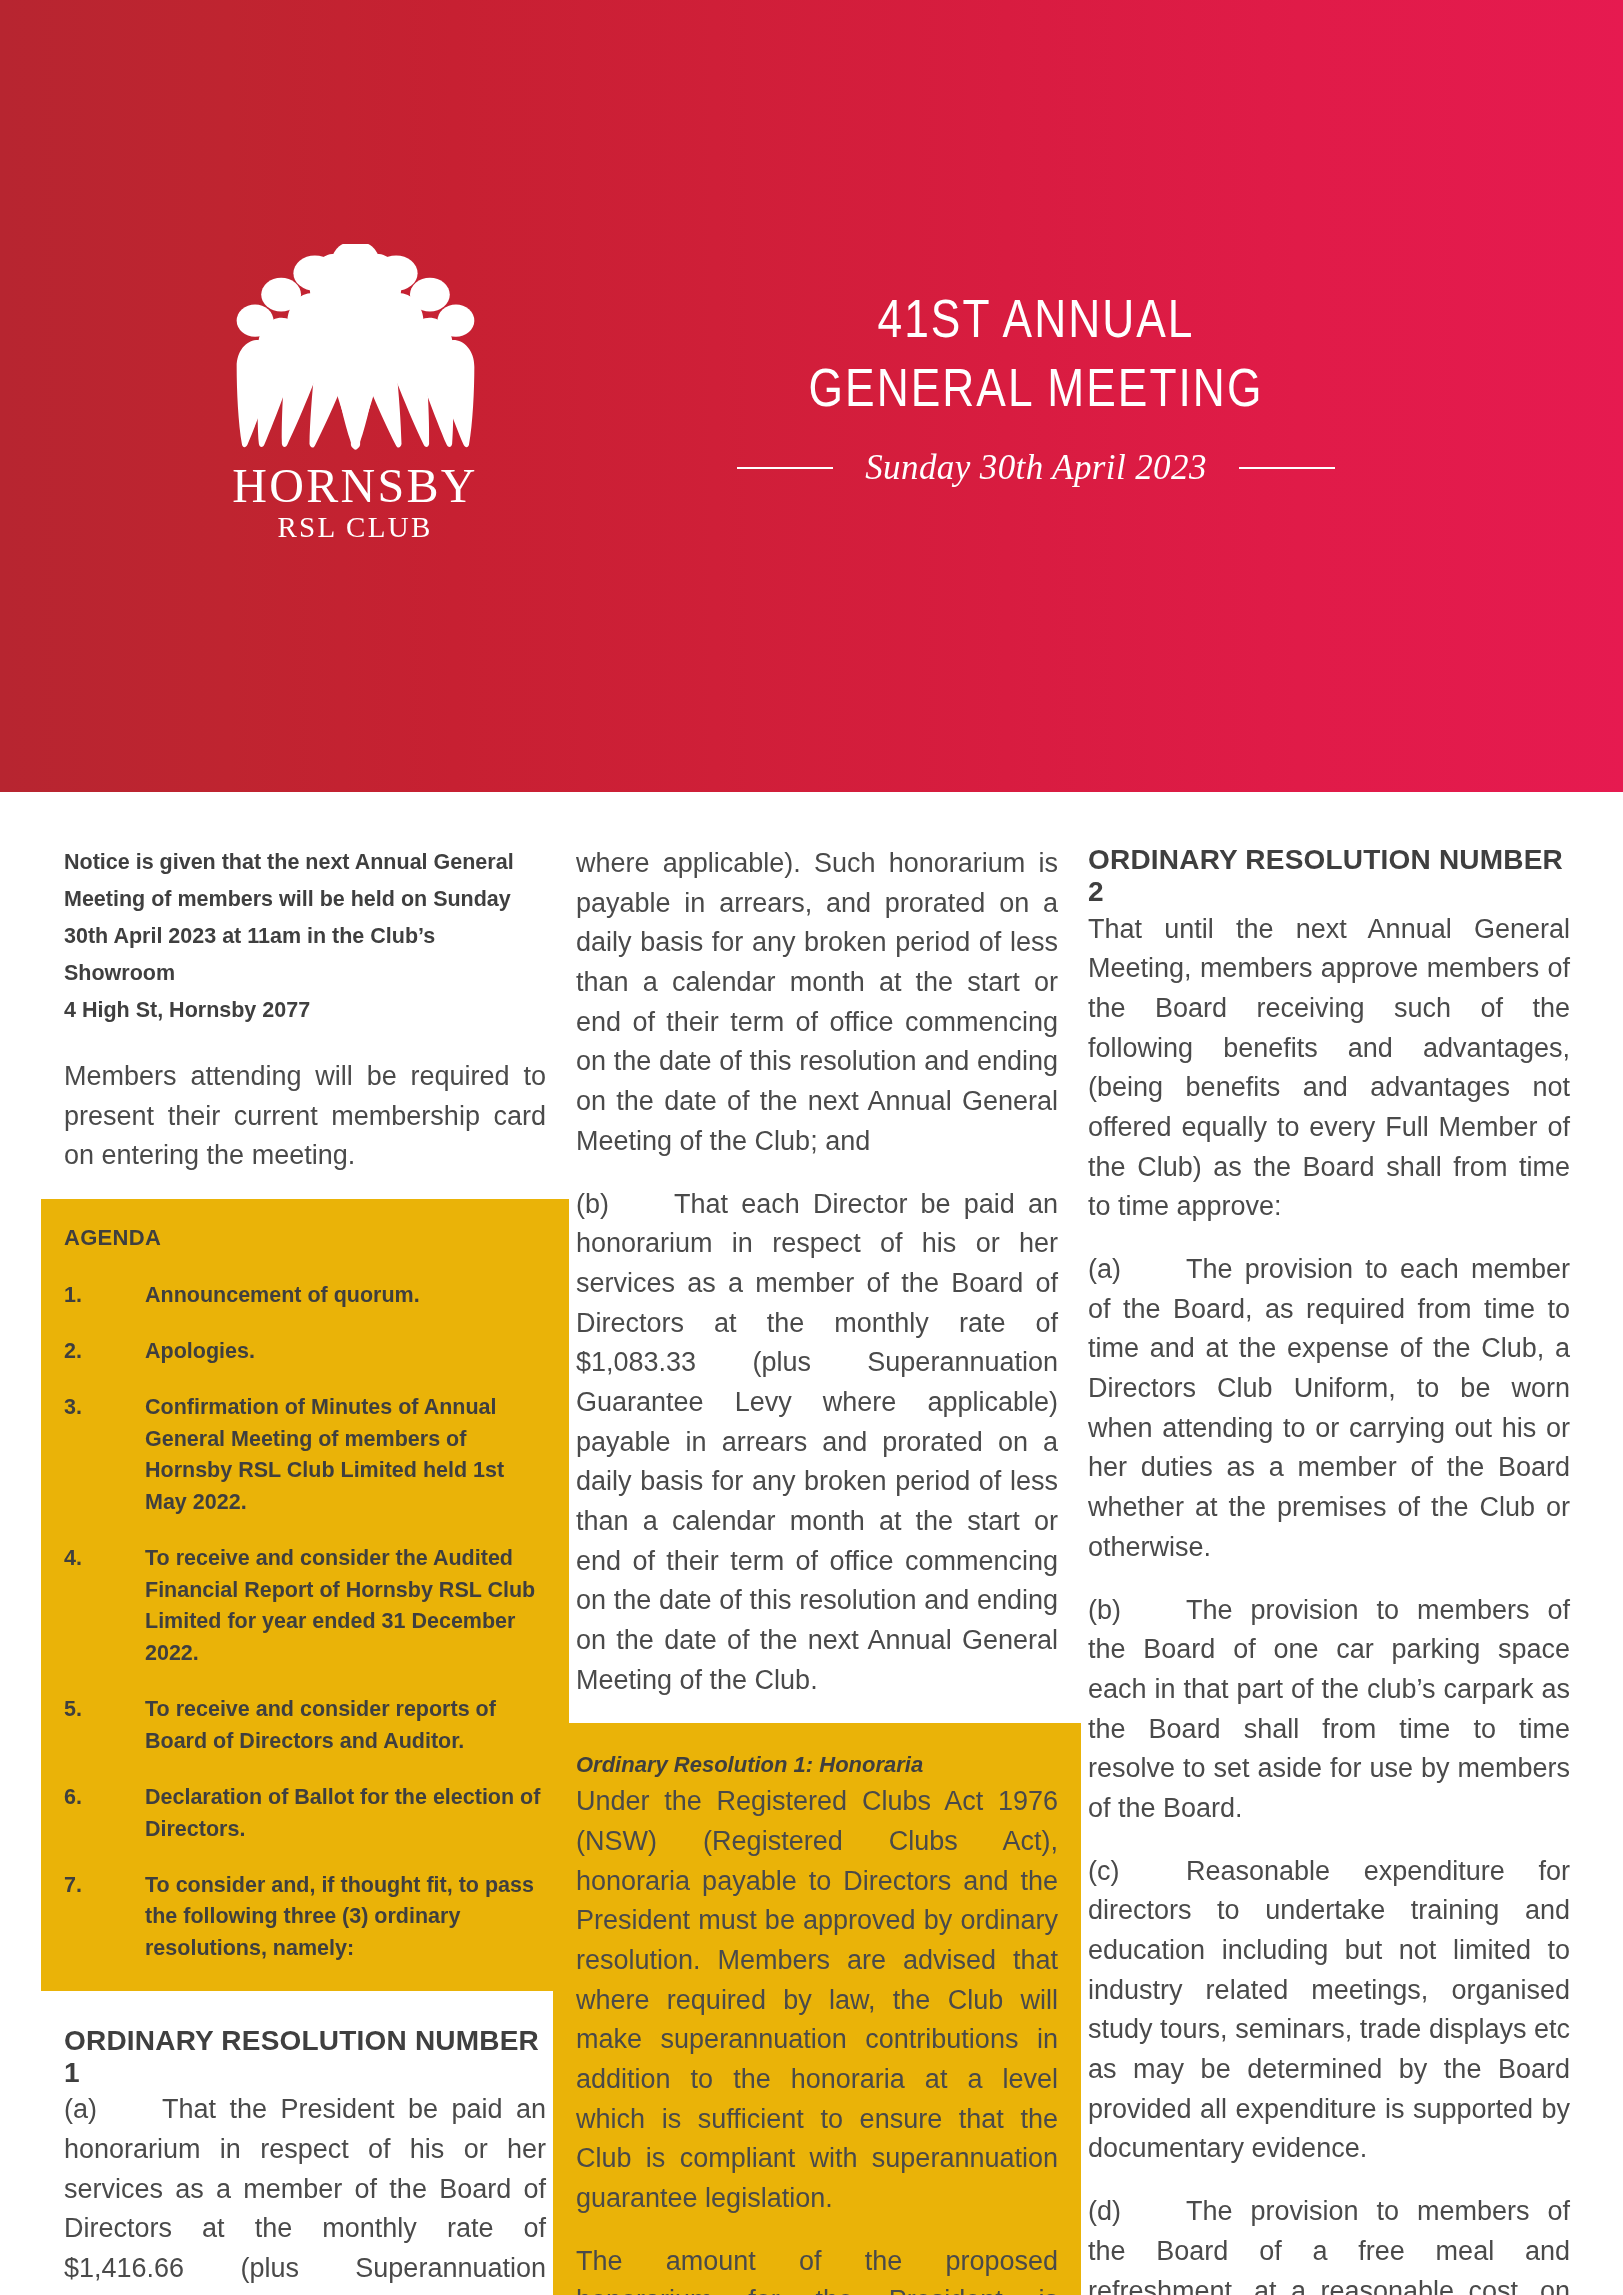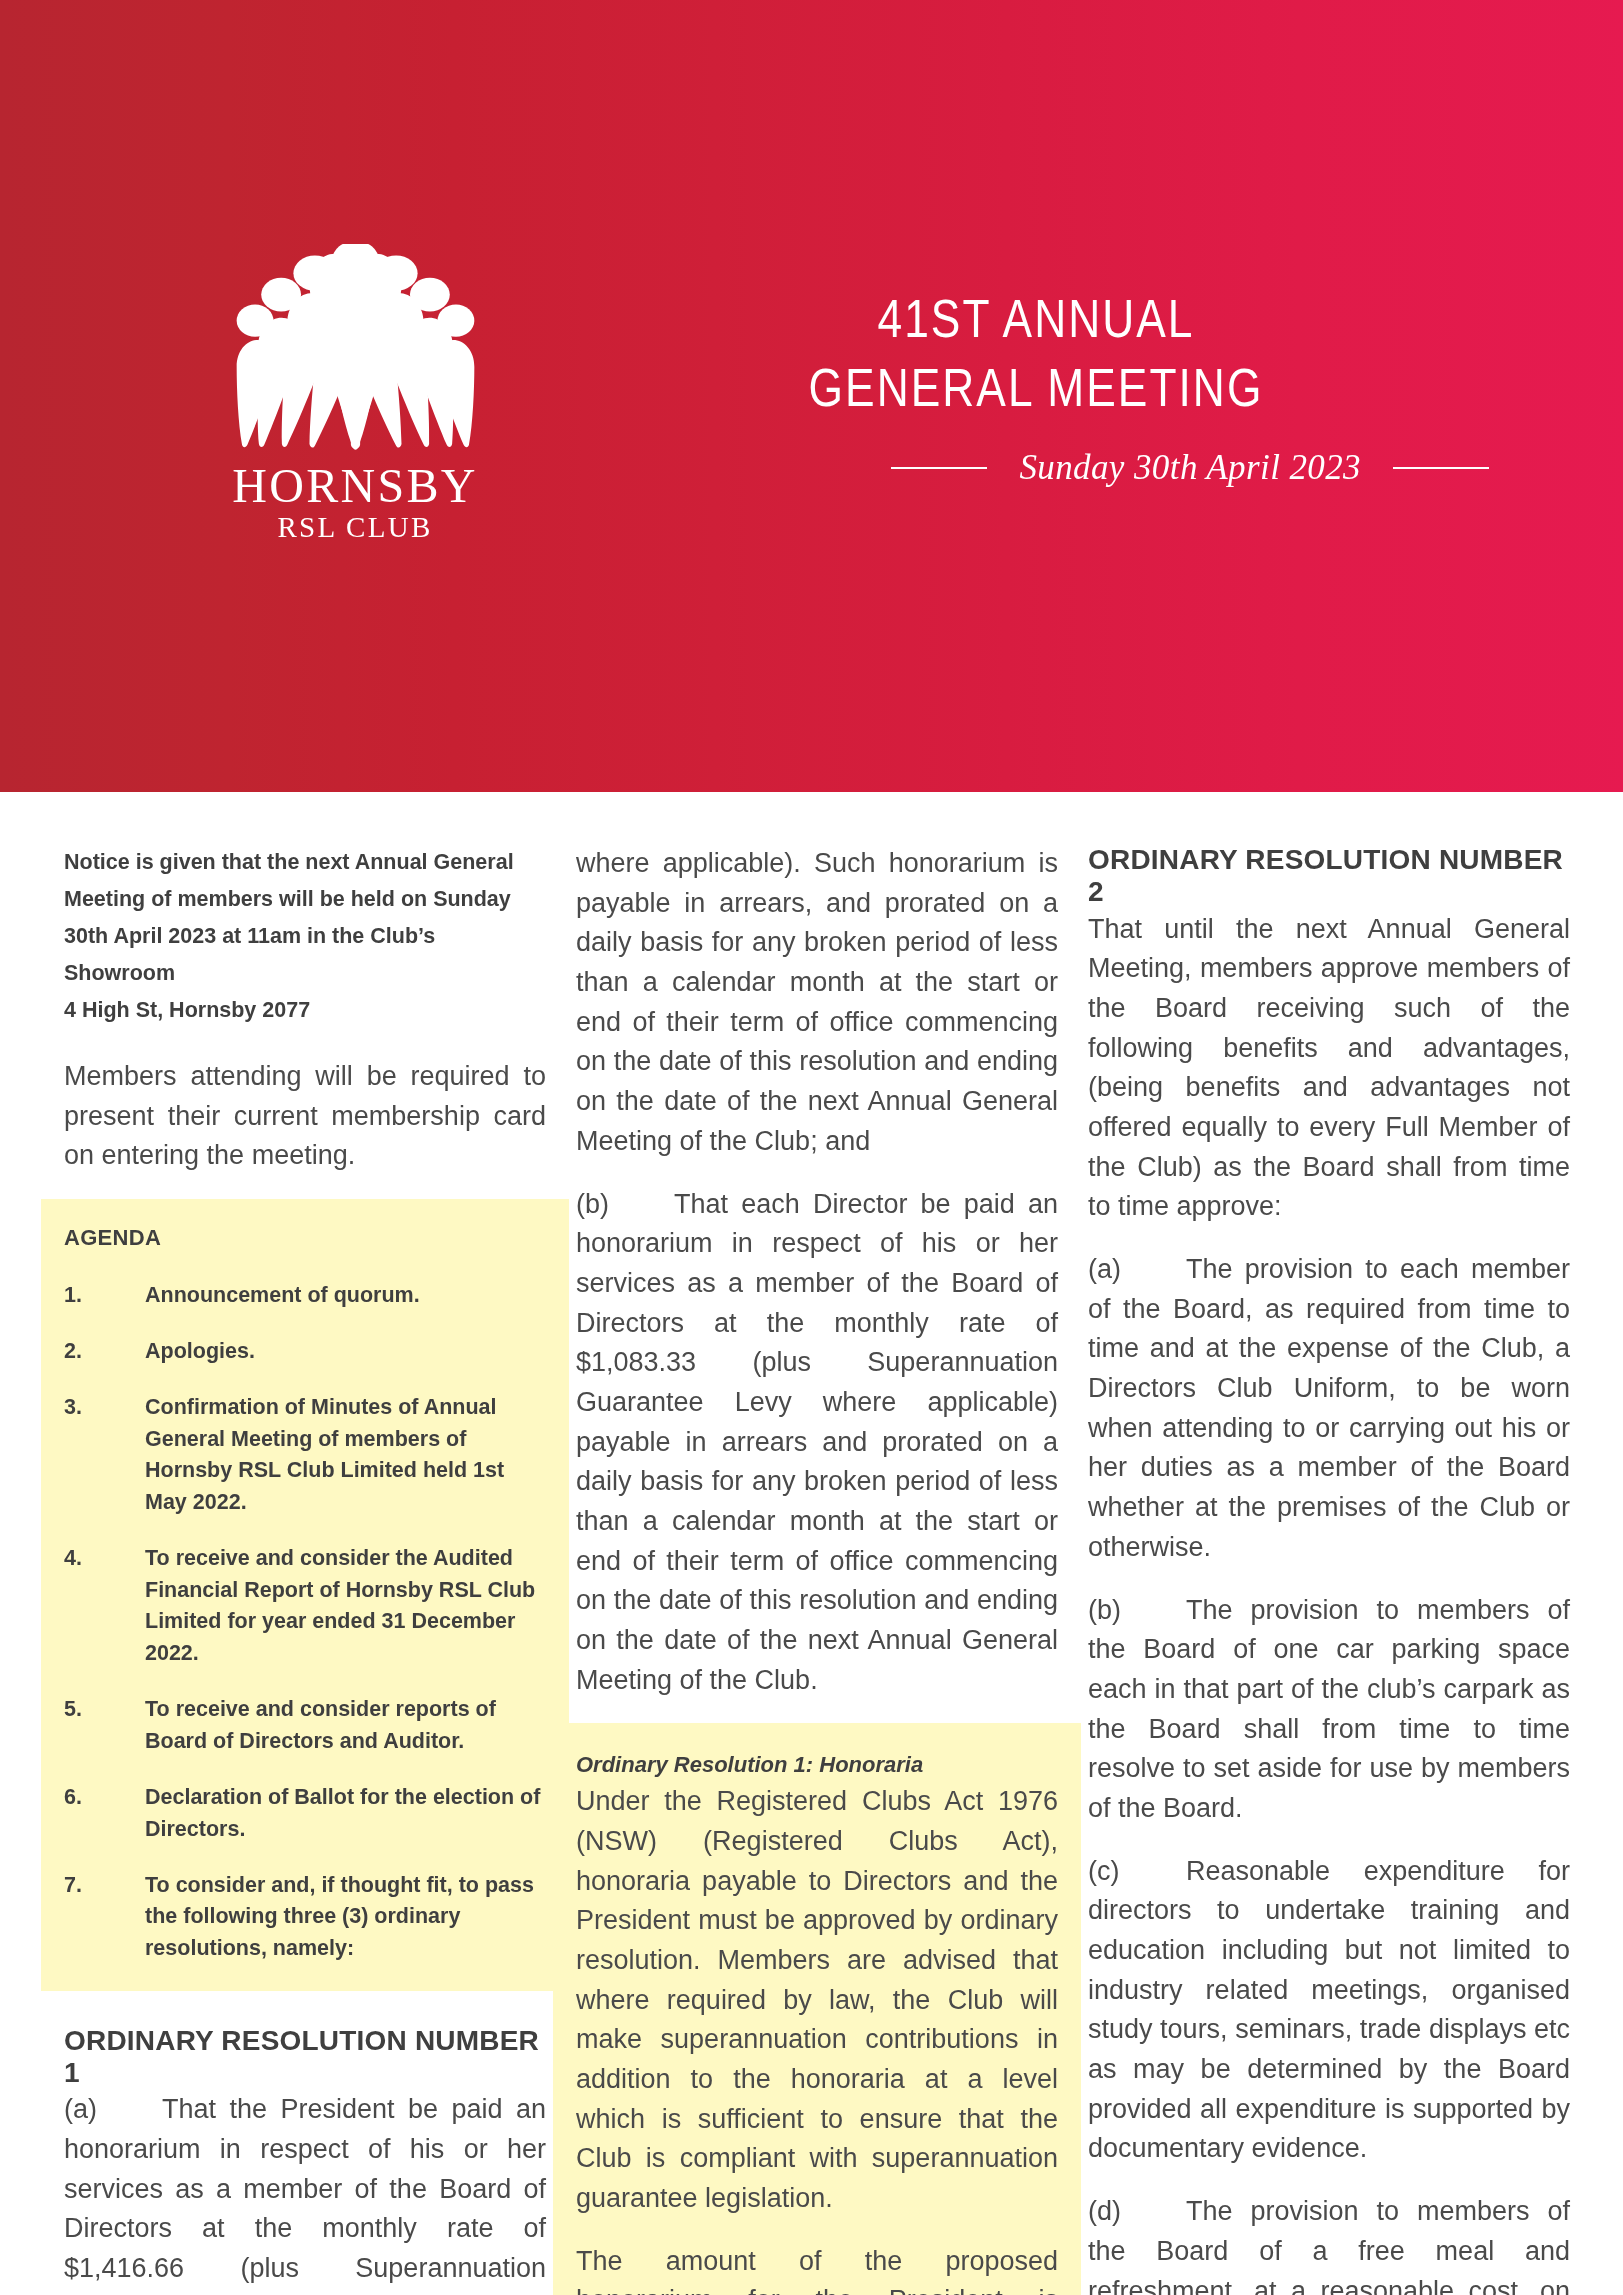--- a/index.html
+++ b/index.html
@@ -74,21 +74,21 @@
     font-size: 54px;
     font-weight: 400;
     letter-spacing: 2.5px;
     line-height: 1.28;
     transform: scaleX(0.82);
     transform-origin: center;
   }
   .date-row {
     display: flex;
     align-items: center;
-    justify-content: flex-end;
+    justify-content: center;
     margin-top: 26px;
     gap: 32px;
   }
   .date-rule {
     height: 2.3px;
     background: #ffffff;
     width: 96px;
     flex: 0 0 auto;
   }
   .banner-date {
@@ -132,21 +132,21 @@
   .lead {
     font-weight: bold;
     font-size: 21.5px;
     line-height: 1.72;
     text-align: left;
     color: #3f3f3f;
     margin-bottom: 28px;
   }
 
   .grey-box {
-    background: #fef9c3;
+    background: #eab308;
     padding: 26px 23px 23px 23px;
     margin: 0 -23px;
   }
 
   .agenda-title {
     font-weight: bold;
     font-size: 22px;
     letter-spacing: 0.3px;
     color: #3f3f3f;
     margin: 0 0 29px 0;

